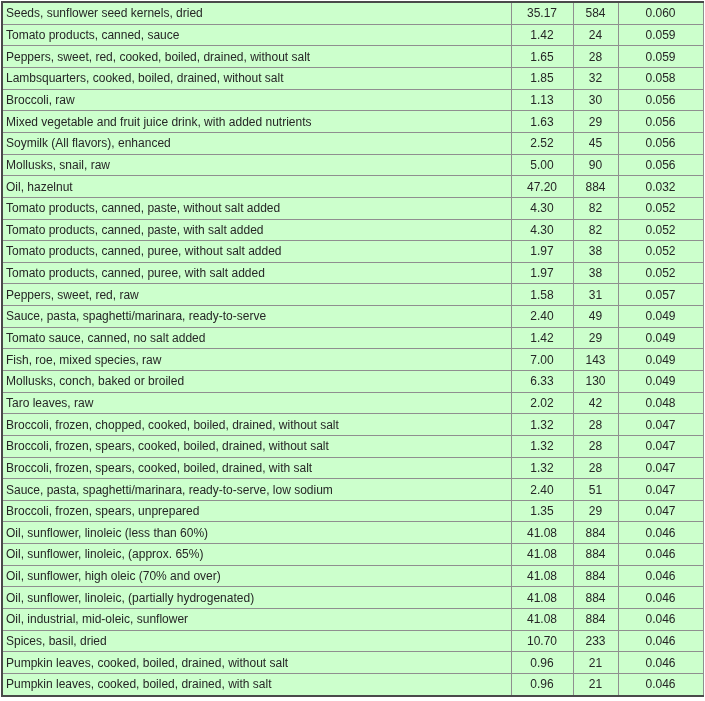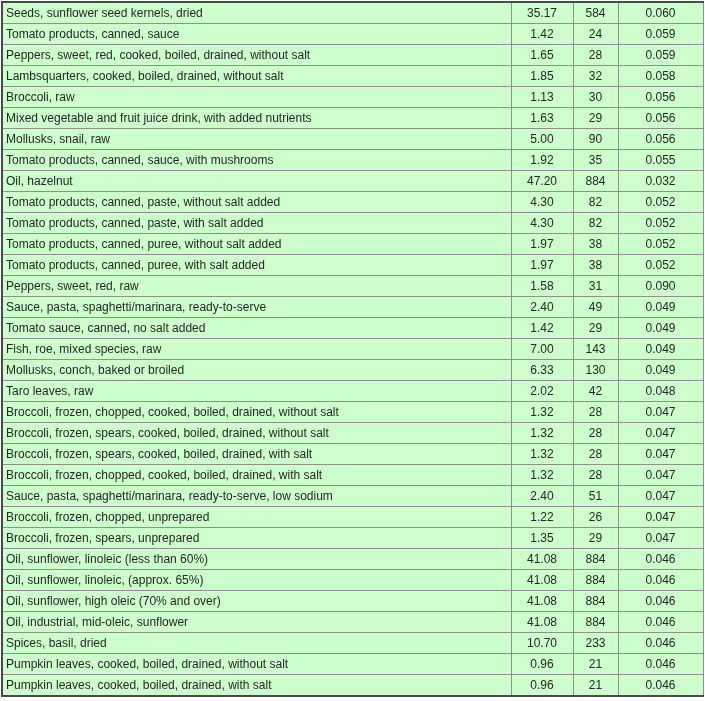--- a/index.html
+++ b/index.html
@@ -84,32 +84,32 @@
           <td class="num">30</td>
           <td class="num">0.056</td>
         </tr>
         <tr>
           <td class="desc">Mixed vegetable and fruit juice drink, with added nutrients</td>
           <td class="num">1.63</td>
           <td class="num">29</td>
           <td class="num">0.056</td>
         </tr>
         <tr>
+          <td class="desc">Soymilk (All flavors), enhanced</td>
+          <td class="num">2.52</td>
+          <td class="num">45</td>
+          <td class="num">0.056</td>
+        </tr>
+        <tr>
           <td class="desc">Mollusks, snail, raw</td>
           <td class="num">5.00</td>
           <td class="num">90</td>
           <td class="num">0.056</td>
         </tr>
         <tr>
-          <td class="desc">Tomato products, canned, sauce, with mushrooms</td>
-          <td class="num">1.92</td>
-          <td class="num">35</td>
-          <td class="num">0.055</td>
-        </tr>
-        <tr>
           <td class="desc">Oil, hazelnut</td>
           <td class="num">47.20</td>
           <td class="num">884</td>
           <td class="num">0.032</td>
         </tr>
         <tr>
           <td class="desc">Tomato products, canned, paste, without salt added</td>
           <td class="num">4.30</td>
           <td class="num">82</td>
           <td class="num">0.052</td>
@@ -129,21 +129,21 @@
         <tr>
           <td class="desc">Tomato products, canned, puree, with salt added</td>
           <td class="num">1.97</td>
           <td class="num">38</td>
           <td class="num">0.052</td>
         </tr>
         <tr>
           <td class="desc">Peppers, sweet, red, raw</td>
           <td class="num">1.58</td>
           <td class="num">31</td>
-          <td class="num">0.090</td>
+          <td class="num">0.057</td>
         </tr>
         <tr>
           <td class="desc">Sauce, pasta, spaghetti/marinara, ready-to-serve</td>
           <td class="num">2.40</td>
           <td class="num">49</td>
           <td class="num">0.049</td>
         </tr>
         <tr>
           <td class="desc">Tomato sauce, canned, no salt added</td>
           <td class="num">1.42</td>
@@ -180,57 +180,51 @@
           <td class="num">28</td>
           <td class="num">0.047</td>
         </tr>
         <tr>
           <td class="desc">Broccoli, frozen, spears, cooked, boiled, drained, with salt</td>
           <td class="num">1.32</td>
           <td class="num">28</td>
           <td class="num">0.047</td>
         </tr>
         <tr>
-          <td class="desc">Broccoli, frozen, chopped, cooked, boiled, drained, with salt</td>
-          <td class="num">1.32</td>
-          <td class="num">28</td>
-          <td class="num">0.047</td>
-        </tr>
-        <tr>
           <td class="desc">Sauce, pasta, spaghetti/marinara, ready-to-serve, low sodium</td>
           <td class="num">2.40</td>
           <td class="num">51</td>
           <td class="num">0.047</td>
         </tr>
         <tr>
-          <td class="desc">Broccoli, frozen, chopped, unprepared</td>
-          <td class="num">1.22</td>
-          <td class="num">26</td>
-          <td class="num">0.047</td>
-        </tr>
-        <tr>
           <td class="desc">Broccoli, frozen, spears, unprepared</td>
           <td class="num">1.35</td>
           <td class="num">29</td>
           <td class="num">0.047</td>
         </tr>
         <tr>
           <td class="desc">Oil, sunflower, linoleic (less than 60%)</td>
           <td class="num">41.08</td>
           <td class="num">884</td>
           <td class="num">0.046</td>
         </tr>
         <tr>
           <td class="desc">Oil, sunflower, linoleic, (approx. 65%)</td>
           <td class="num">41.08</td>
           <td class="num">884</td>
           <td class="num">0.046</td>
         </tr>
         <tr>
           <td class="desc">Oil, sunflower, high oleic (70% and over)</td>
+          <td class="num">41.08</td>
+          <td class="num">884</td>
+          <td class="num">0.046</td>
+        </tr>
+        <tr>
+          <td class="desc">Oil, sunflower, linoleic, (partially hydrogenated)</td>
           <td class="num">41.08</td>
           <td class="num">884</td>
           <td class="num">0.046</td>
         </tr>
         <tr>
           <td class="desc">Oil, industrial, mid-oleic, sunflower</td>
           <td class="num">41.08</td>
           <td class="num">884</td>
           <td class="num">0.046</td>
         </tr>

